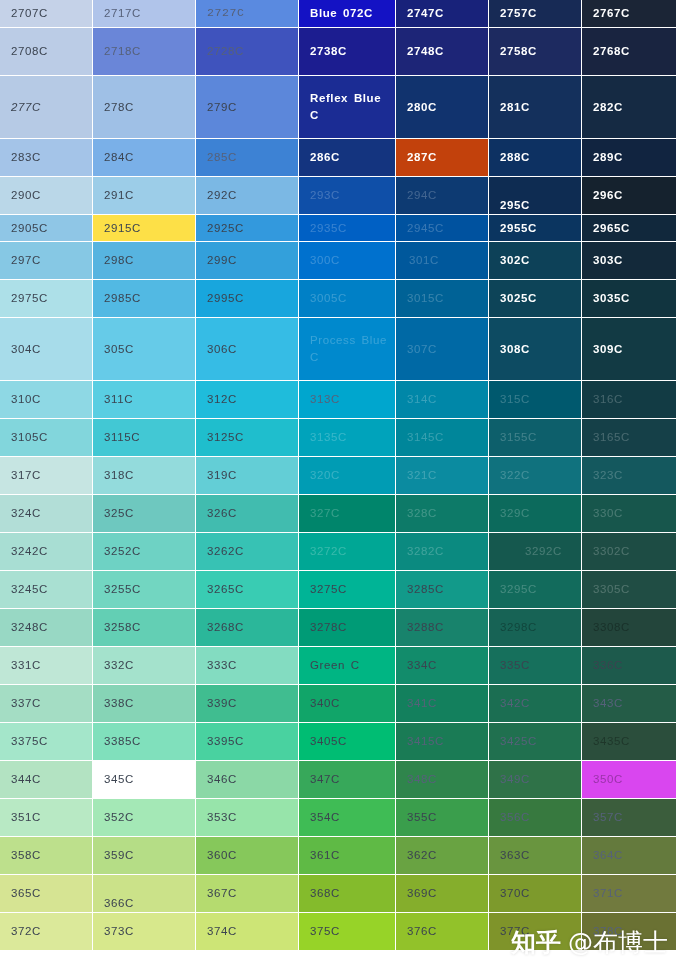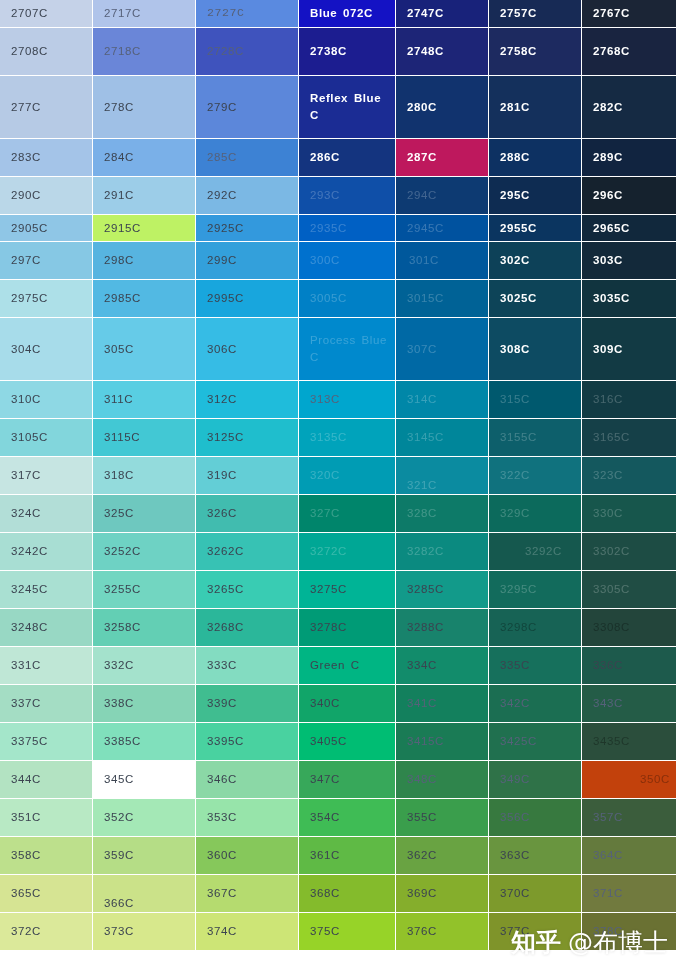--- a/index.html
+++ b/index.html
@@ -138,21 +138,21 @@
         <span class="swatch-label txt-light">2748C</span>
       </div>
       <div class="swatch-cell col-5" title="2758C" style="background: rgb(29, 42, 96);">
         <span class="swatch-label txt-light">2758C</span>
       </div>
       <div class="swatch-cell col-6" title="2768C" style="background: rgb(25, 36, 64);">
         <span class="swatch-label txt-light">2768C</span>
       </div>
     </div>
     <div class="swatch-row" style="height: 63px;">
-      <div class="swatch-cell col-0" title="277C" style="background: rgb(182, 202, 229);">
+      <div class="swatch-cell col-0" title="277C" style="background: rgb(182, 202, 229); font-style: italic;">
         <span class="swatch-label txt-dark">277C</span>
       </div>
       <div class="swatch-cell col-1" title="278C" style="background: rgb(159, 192, 230);">
         <span class="swatch-label txt-dark">278C</span>
       </div>
       <div class="swatch-cell col-2" title="279C" style="background: rgb(92, 135, 218);">
         <span class="swatch-label txt-dark">279C</span>
       </div>
       <div class="swatch-cell col-3" title="Reflex Blue C" style="background: rgb(27, 44, 148);">
         <span class="swatch-label txt-light">Reflex Blue C</span>
@@ -173,21 +173,21 @@
       </div>
       <div class="swatch-cell col-1" title="284C" style="background: rgb(122, 176, 232);">
         <span class="swatch-label txt-dark">284C</span>
       </div>
       <div class="swatch-cell col-2" title="285C" style="background: rgb(61, 130, 212);">
         <span class="swatch-label txt-dim">285C</span>
       </div>
       <div class="swatch-cell col-3" title="286C" style="background: rgb(20, 52, 127);">
         <span class="swatch-label txt-light">286C</span>
       </div>
-      <div class="swatch-cell col-4" title="287C" style="background: #be185d;">
+      <div class="swatch-cell col-4" title="287C" style="background: #c2410c;">
         <span class="swatch-label txt-light">287C</span>
       </div>
       <div class="swatch-cell col-5" title="288C" style="background: rgb(13, 49, 98);">
         <span class="swatch-label txt-light">288C</span>
       </div>
       <div class="swatch-cell col-6" title="289C" style="background: rgb(17, 36, 64);">
         <span class="swatch-label txt-light">289C</span>
       </div>
     </div>
     <div class="swatch-row" style="height: 38px;">
@@ -199,32 +199,32 @@
       </div>
       <div class="swatch-cell col-2" title="292C" style="background: rgb(123, 184, 228);">
         <span class="swatch-label txt-dark">292C</span>
       </div>
       <div class="swatch-cell col-3" title="293C" style="background: rgb(15, 79, 168);">
         <span class="swatch-label txt-faint">293C</span>
       </div>
       <div class="swatch-cell col-4" title="294C" style="background: rgb(13, 58, 114);">
         <span class="swatch-label txt-faint">294C</span>
       </div>
-      <div class="swatch-cell col-5" title="295C" style="background: rgb(14, 44, 82);">
+      <div class="swatch-cell col-5" title="295C" style="background: rgb(14, 44, 82); align-items: flex-end;">
         <span class="swatch-label txt-light">295C</span>
       </div>
       <div class="swatch-cell col-6" title="296C" style="background: rgb(21, 34, 46);">
         <span class="swatch-label txt-light">296C</span>
       </div>
     </div>
     <div class="swatch-row" style="height: 27px;">
       <div class="swatch-cell col-0" title="2905C" style="background: rgb(143, 198, 230);">
         <span class="swatch-label txt-dark">2905C</span>
       </div>
-      <div class="swatch-cell col-1" title="2915C" style="background: #bef264;">
+      <div class="swatch-cell col-1" title="2915C" style="background: #fde047;">
         <span class="swatch-label txt-dark">2915C</span>
       </div>
       <div class="swatch-cell col-2" title="2925C" style="background: rgb(51, 153, 221);">
         <span class="swatch-label txt-dark">2925C</span>
       </div>
       <div class="swatch-cell col-3" title="2935C" style="background: rgb(0, 96, 196);">
         <span class="swatch-label txt-faint">2935C</span>
       </div>
       <div class="swatch-cell col-4" title="2945C" style="background: rgb(0, 82, 159);">
         <span class="swatch-label txt-faint">2945C</span>
@@ -357,21 +357,21 @@
       </div>
       <div class="swatch-cell col-1" title="318C" style="background: rgb(147, 219, 220);">
         <span class="swatch-label txt-dark">318C</span>
       </div>
       <div class="swatch-cell col-2" title="319C" style="background: rgb(99, 206, 214);">
         <span class="swatch-label txt-dark">319C</span>
       </div>
       <div class="swatch-cell col-3" title="320C" style="background: rgb(0, 156, 180);">
         <span class="swatch-label txt-faint">320C</span>
       </div>
-      <div class="swatch-cell col-4" title="321C" style="background: rgb(11, 139, 160); align-items: flex-end;">
+      <div class="swatch-cell col-4" title="321C" style="background: rgb(11, 139, 160);">
         <span class="swatch-label txt-faint">321C</span>
       </div>
       <div class="swatch-cell col-5" title="322C" style="background: rgb(16, 114, 126);">
         <span class="swatch-label txt-faint">322C</span>
       </div>
       <div class="swatch-cell col-6" title="323C" style="background: rgb(20, 88, 94);">
         <span class="swatch-label txt-faint">323C</span>
       </div>
     </div>
     <div class="swatch-row" style="height: 38px;">
@@ -547,21 +547,21 @@
       </div>
       <div class="swatch-cell col-3" title="347C" style="background: rgb(55, 168, 90);">
         <span class="swatch-label txt-dark">347C</span>
       </div>
       <div class="swatch-cell col-4" title="348C" style="background: rgb(47, 133, 76);">
         <span class="swatch-label txt-dim">348C</span>
       </div>
       <div class="swatch-cell col-5" title="349C" style="background: rgb(47, 114, 72);">
         <span class="swatch-label txt-dim">349C</span>
       </div>
-      <div class="swatch-cell col-6" title="350C" style="background: #c2410c; justify-content: flex-end;">
+      <div class="swatch-cell col-6" title="350C" style="background: #d946ef;">
         <span class="swatch-label txt-faint-dark">350C</span>
       </div>
     </div>
     <div class="swatch-row" style="height: 38px;">
       <div class="swatch-cell col-0" title="351C" style="background: rgb(184, 233, 196);">
         <span class="swatch-label txt-dark">351C</span>
       </div>
       <div class="swatch-cell col-1" title="352C" style="background: rgb(164, 232, 182);">
         <span class="swatch-label txt-dark">352C</span>
       </div>

